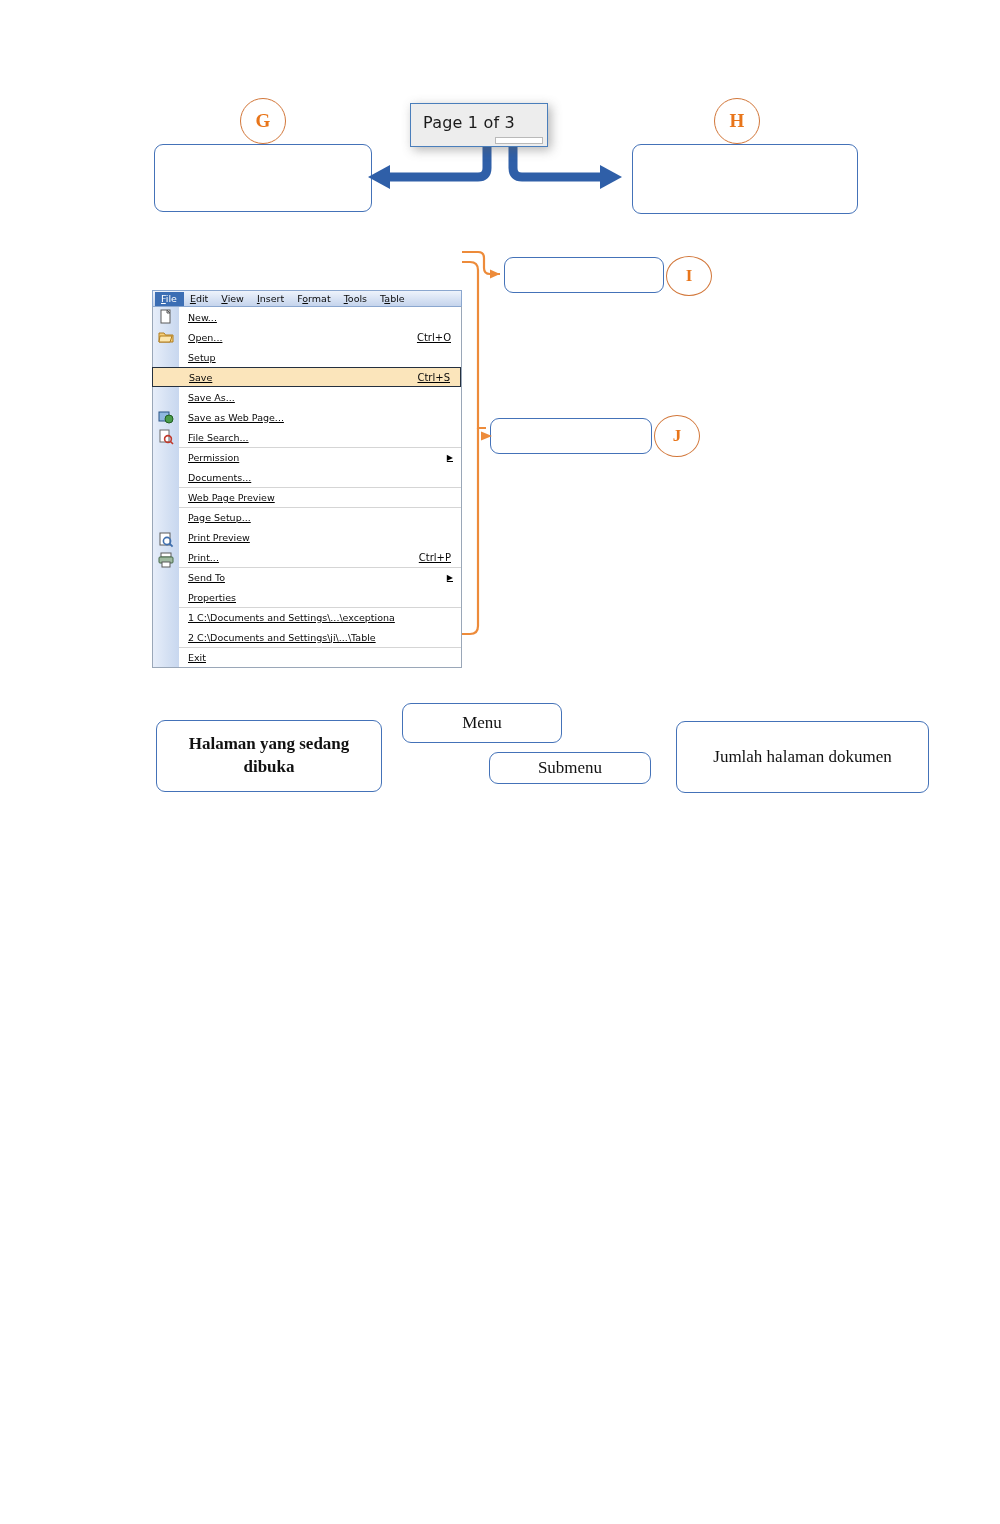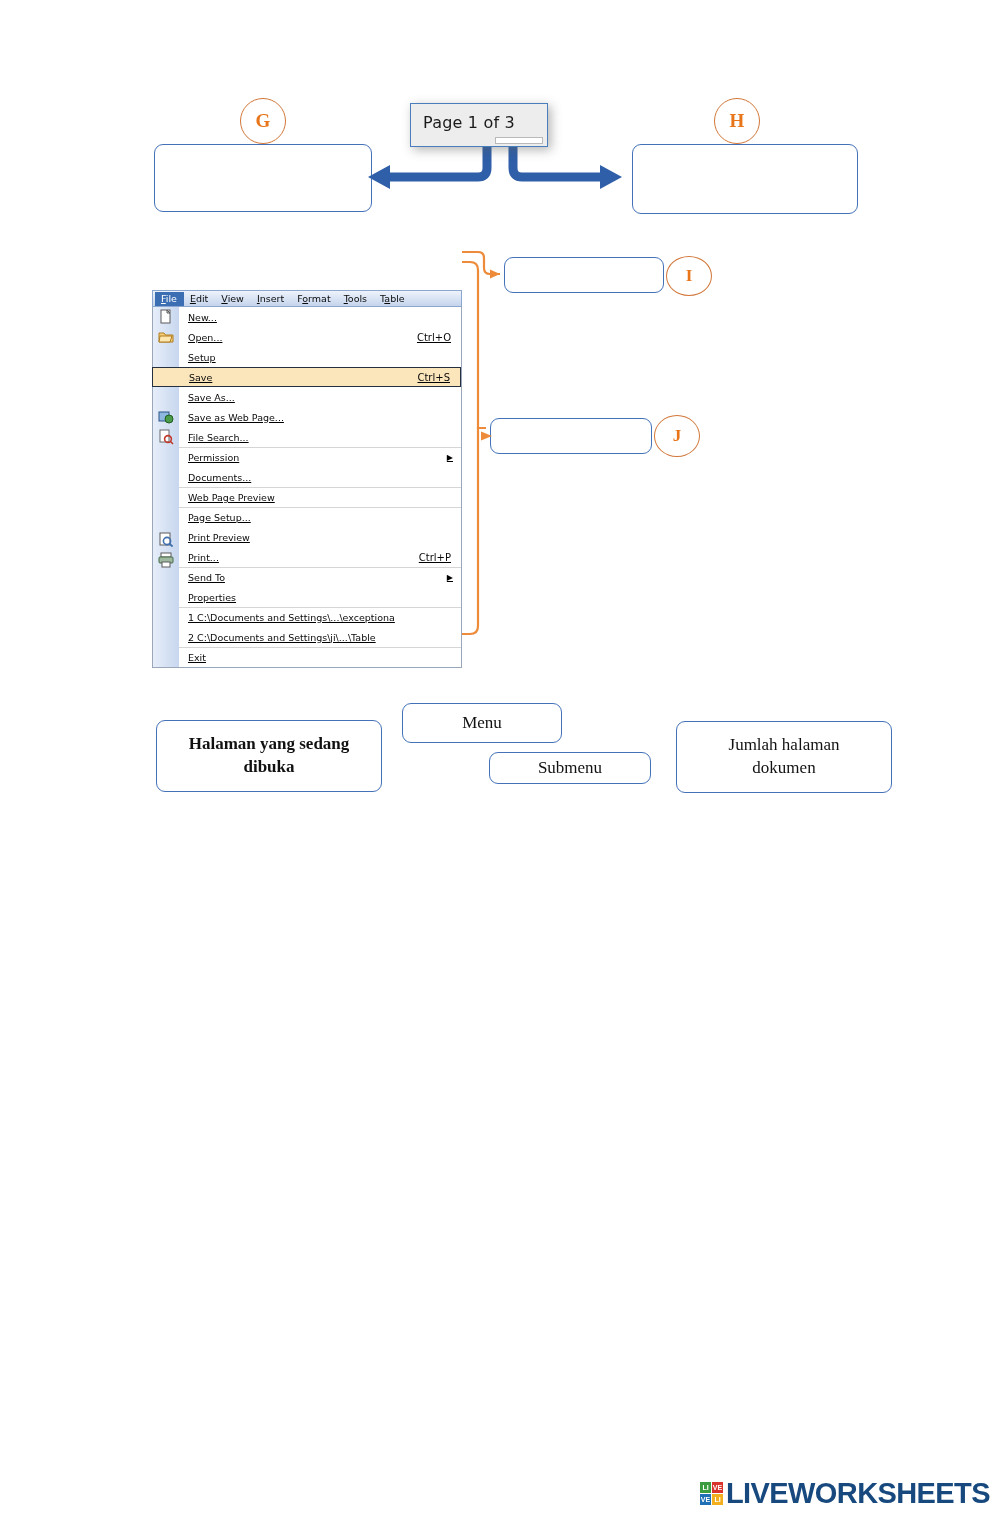--- a/index.html
+++ b/index.html
@@ -332,25 +332,16 @@
         </div>
     </div>
   </div>
 
   <div class="wb" style="left:156px;top:720px;width:226px;height:72px;font-weight:bold;">Halaman yang sedang dibuka</div>
 
   <div class="wb" style="left:402px;top:703px;width:160px;height:40px;">Menu</div>
 
   <div class="wb" style="left:489px;top:752px;width:162px;height:32px;">Submenu</div>
 
-  <div class="wb" style="left:676px;top:721px;width:216px;height:72px;">Jumlah halaman dokumen</div>
-
-  <div class="lw">
-    <div class="lw-blocks" id="lw-blocks">
-        <div class="lw-blk" style="background: rgb(58, 156, 62);">LI</div>
-        <div class="lw-blk" style="background: rgb(216, 52, 43);">VE</div>
-        <div class="lw-blk" style="background: rgb(31, 111, 181);">VE</div>
-        <div class="lw-blk" style="background: rgb(242, 176, 30);">LI</div>
-      </div>
-    <div class="lw-word">LIVEWORKSHEETS</div>
-  </div>
+  <div class="wb" style="left:676px;top:721px;width:253px;height:72px;">Jumlah halaman dokumen</div>
+
 
 </div>
 
 </body></html>

